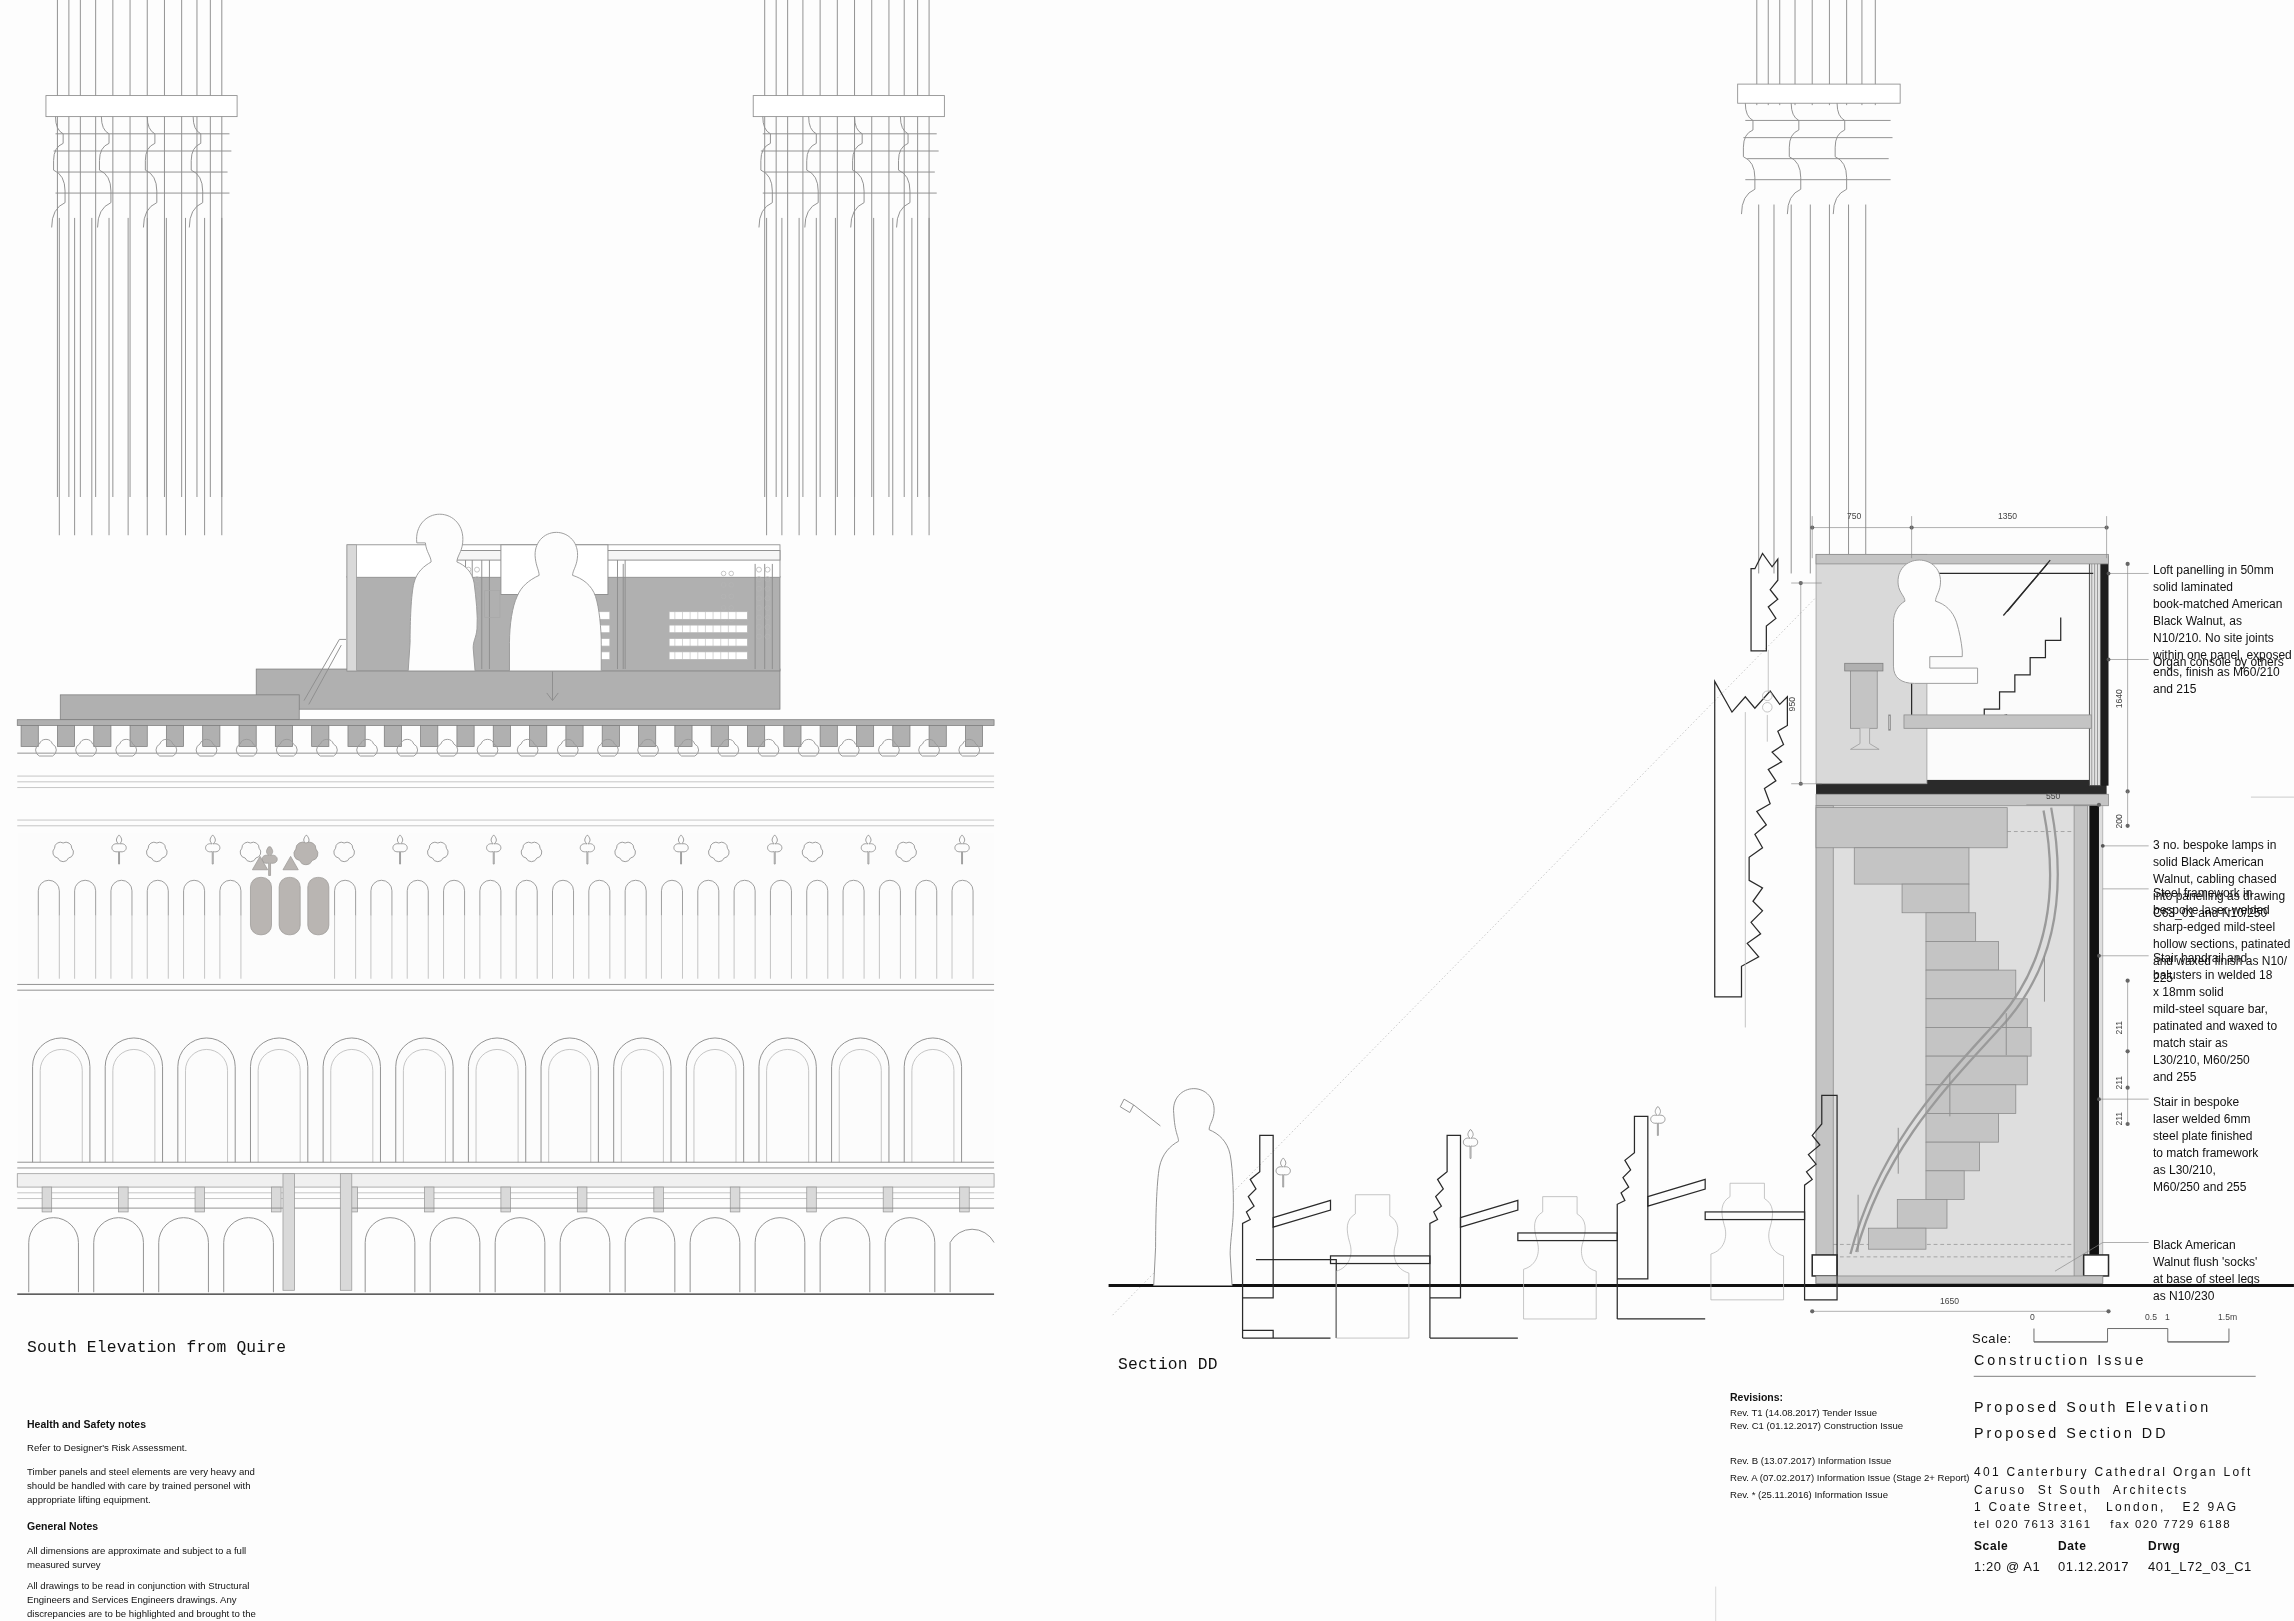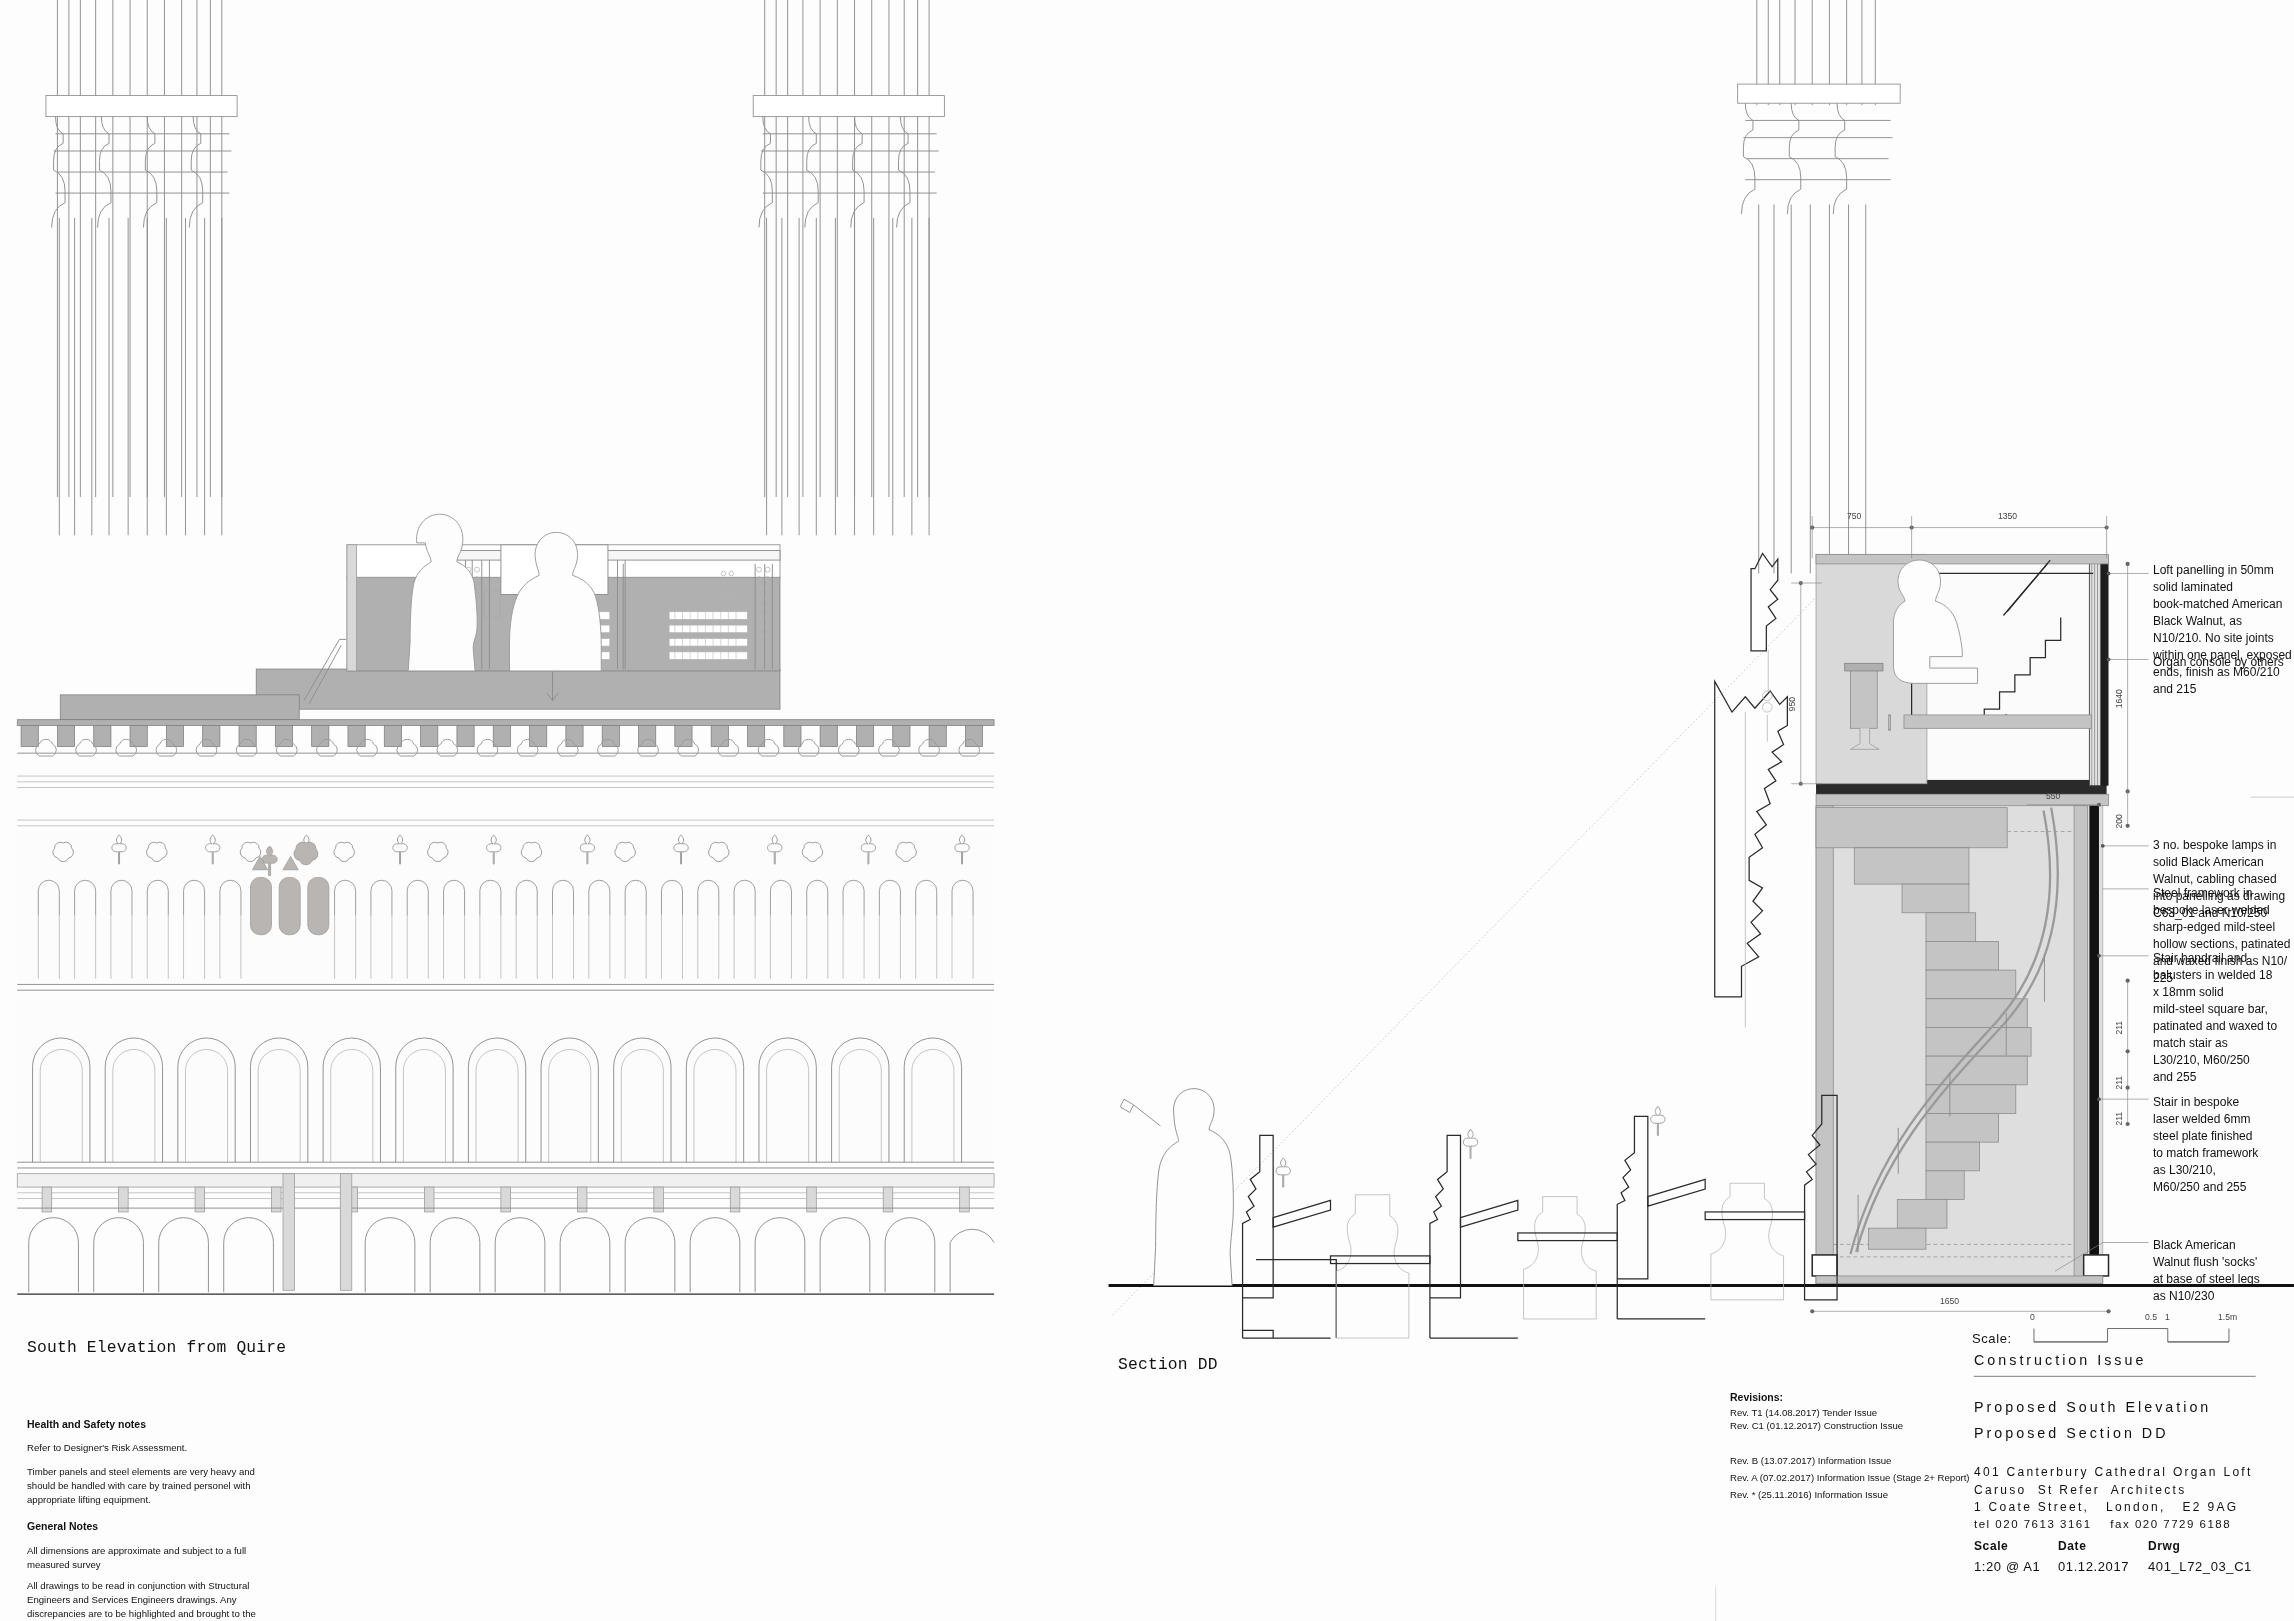--- a/index.html
+++ b/index.html
@@ -801,21 +801,21 @@
 <div class="txt dim" style="left:2097px;top:1312px;margin-left:48px;">0.5</div>
 <div class="txt dim" style="left:2165px;top:1312px;">1</div>
 <div class="txt dim" style="left:2218px;top:1312px;">1.5m</div>
 
 <div class="txt tb-lg" style="left:1974px;top:1352px;">Construction Issue</div>
 
 <div class="txt tb-lg" style="left:1974px;top:1399px;">Proposed South Elevation</div>
 <div class="txt tb-lg" style="left:1974px;top:1425px;">Proposed Section DD</div>
 
 <div class="txt tb-md" style="left:1974px;top:1465px;">401 Canterbury Cathedral Organ Loft</div>
-<div class="txt tb-md" style="left:1974px;top:1483px;">Caruso  St Refer  Architects</div>
+<div class="txt tb-md" style="left:1974px;top:1483px;">Caruso  St South  Architects</div>
 <div class="txt tb-md" style="left:1974px;top:1500px;">1 Coate Street,   London,   E2 9AG</div>
 <div class="txt tb-sm" style="left:1974px;top:1517px;">tel 020 7613 3161    fax 020 7729 6188</div>
 
 <div class="txt tb-b" style="left:1974px;top:1539px;">Scale</div>
 <div class="txt tb-b" style="left:2058px;top:1539px;">Date</div>
 <div class="txt tb-b" style="left:2148px;top:1539px;">Drwg</div>
 <div class="txt tb-v" style="left:1974px;top:1559px;">1:20 @ A1</div>
 <div class="txt tb-v" style="left:2058px;top:1559px;">01.12.2017</div>
 <div class="txt tb-v" style="left:2148px;top:1559px;">401_L72_03_C1</div>
 

